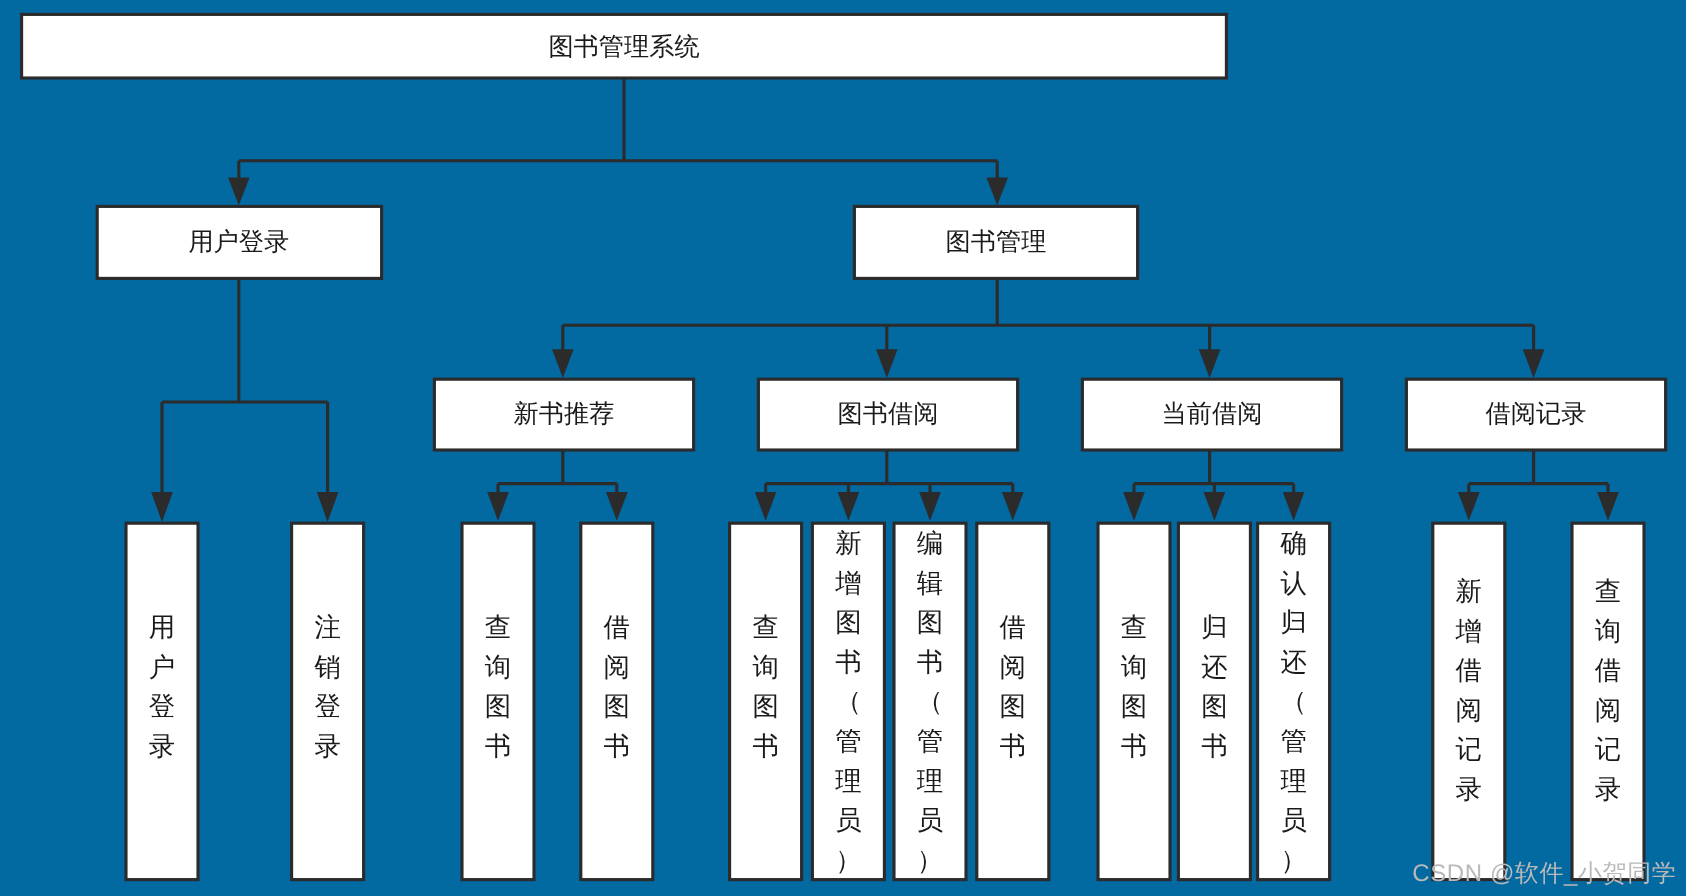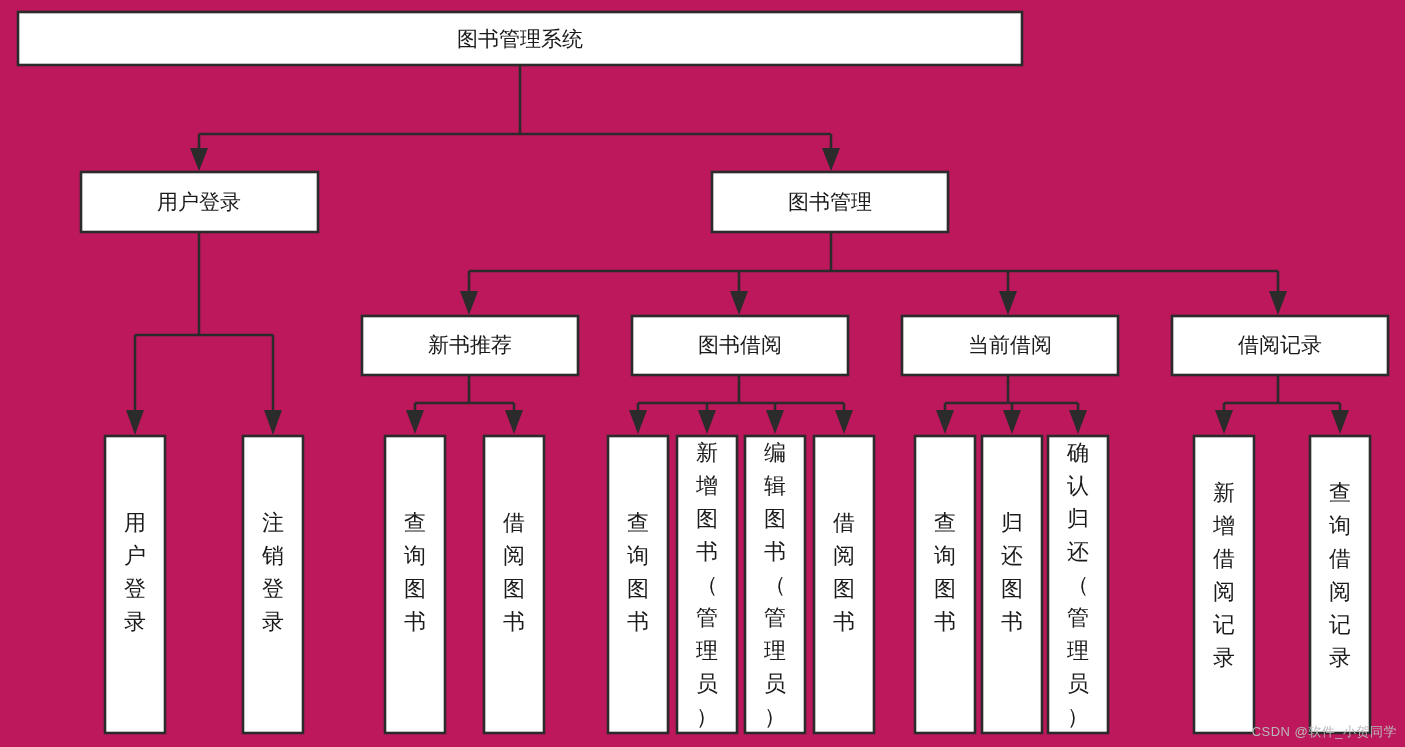--- a/index.html
+++ b/index.html
@@ -10,21 +10,21 @@
   body {
     width: 1405px;
     height: 747px;
     font-family: "Liberation Sans", "DejaVu Sans", sans-serif;
     overflow: hidden;
   }
   #diagram-root {
     position: relative;
     width: 1405px;
     height: 747px;
-    background: #be185d;
+    background: #0369a1;
   }
   svg#flow {
     position: absolute;
     left: 0;
     top: 0;
     width: 1405px;
     height: 747px;
   }
   .node-box {
     fill: #ffffff;
@@ -53,21 +53,21 @@
     font-family: "Liberation Sans", "DejaVu Sans", sans-serif;
     fill: #1a1a1a;
     font-size: 22px;
     text-anchor: middle;
   }
   .watermark {
     position: absolute;
     right: 8px;
     bottom: 6px;
     font-family: "Liberation Sans", "DejaVu Sans", sans-serif;
-    font-size: 13px;
+    font-size: 20px;
     color: #b9b9b9;
     letter-spacing: 0.5px;
     white-space: nowrap;
     pointer-events: none;
   }
 </style>
 </head>
 <body>
 
 <div id="diagram-root">

